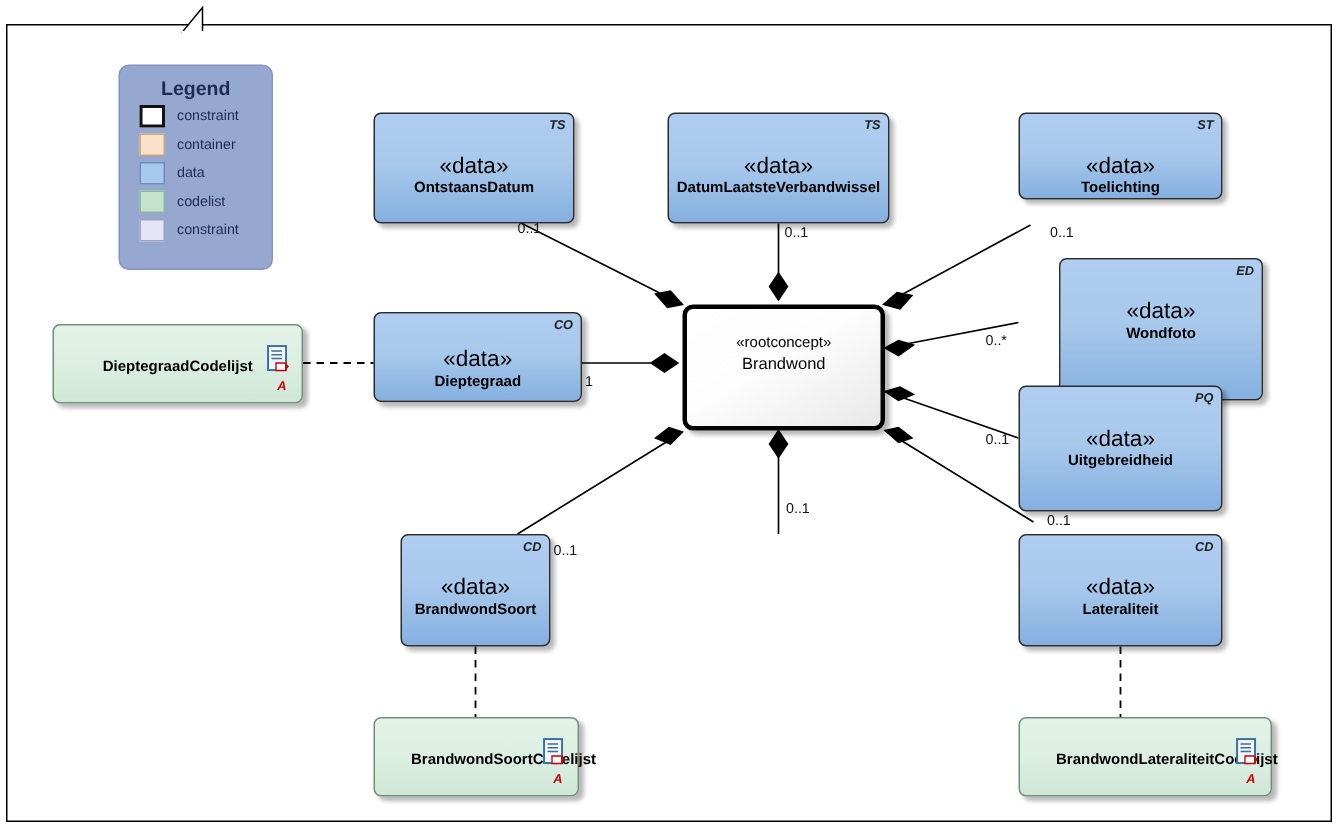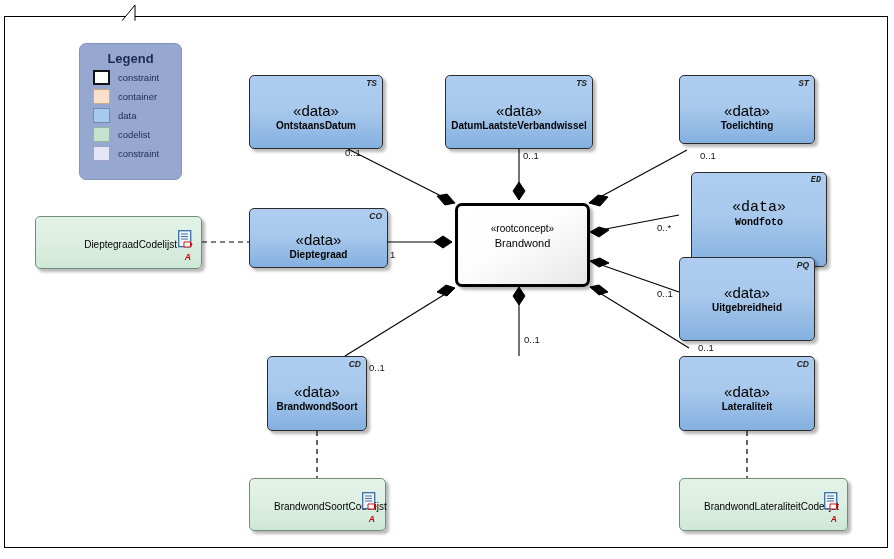--- a/index.html
+++ b/index.html
@@ -45,22 +45,22 @@
   .data-node.ghost .stereo,.data-node.ghost .nm{color:#8fa6bd;}
 
   .root-node{background:linear-gradient(to bottom right,#ffffff 0%,#fdfdfd 45%,#e8e8e8 100%);
              border:3px solid #000;border-radius:7px;}
   .root-node .txtwrap{position:absolute;left:0;right:0;top:17px;color:#000;}
   .root-node .stereo{font-size:10px;}
   .root-node .nm{font-size:11px;font-weight:normal;margin-top:3px;}
 
   .code-node{background:linear-gradient(to bottom,#e3f2e7 0%,#dcefe2 50%,#cfe7d6 100%);
              border:1.5px solid #6f8f78;}
-  .code-node .cnm{position:absolute;left:0;right:0;top:22px;text-align:right;
-                  font-size:10px;font-weight:normal;color:#000;padding:0 24px;box-sizing:border-box;}
+  .code-node .cnm{position:absolute;left:0;right:0;top:22px;text-align:center;
+                  font-size:10px;font-weight:bold;color:#000;padding:0 24px;box-sizing:border-box;}
   .code-node .docicon{position:absolute;right:8px;top:13px;width:15px;height:18px;}
   .code-node .amark{position:absolute;right:10px;bottom:6px;font-size:8.5px;
                     font-style:italic;font-weight:bold;color:#cc0000;}
 
   
   .mult{position:absolute;font-size:9.5px;color:#111;z-index:5;white-space:nowrap;}
 </style>
 </head>
 <body>
 
@@ -155,29 +155,29 @@
   </div>
 
   <div class="node data-node" style="left:445px;top:75px;width:148px;height:74px;">
     <div class="tmark">TS</div>
     <div class="txtwrap">
       <div class="stereo">«data»</div>
       <div class="nm">DatumLaatsteVerbandwissel</div>
     </div>
   </div>
 
-  <div class="node data-node" style="left:679px;top:75px;width:136px;height:69px;">
+  <div class="node data-node" style="left:679px;top:75px;width:136px;height:58px;">
     <div class="tmark">ST</div>
     <div class="txtwrap">
       <div class="stereo">«data»</div>
       <div class="nm">Toelichting</div>
     </div>
   </div>
 
-  <div class="node data-node" style="left:691px;top:172px;width:136px;height:95px;font-family:Liberation Mono, monospace;">
+  <div class="node data-node" style="left:706px;top:172px;width:136px;height:95px;">
     <div class="tmark">ED</div>
     <div class="txtwrap">
       <div class="stereo">«data»</div>
       <div class="nm">Wondfoto</div>
     </div>
   </div>
 
   <div class="node data-node" style="left:679px;top:257px;width:136px;height:84px;">
     <div class="tmark">PQ</div>
     <div class="txtwrap">

